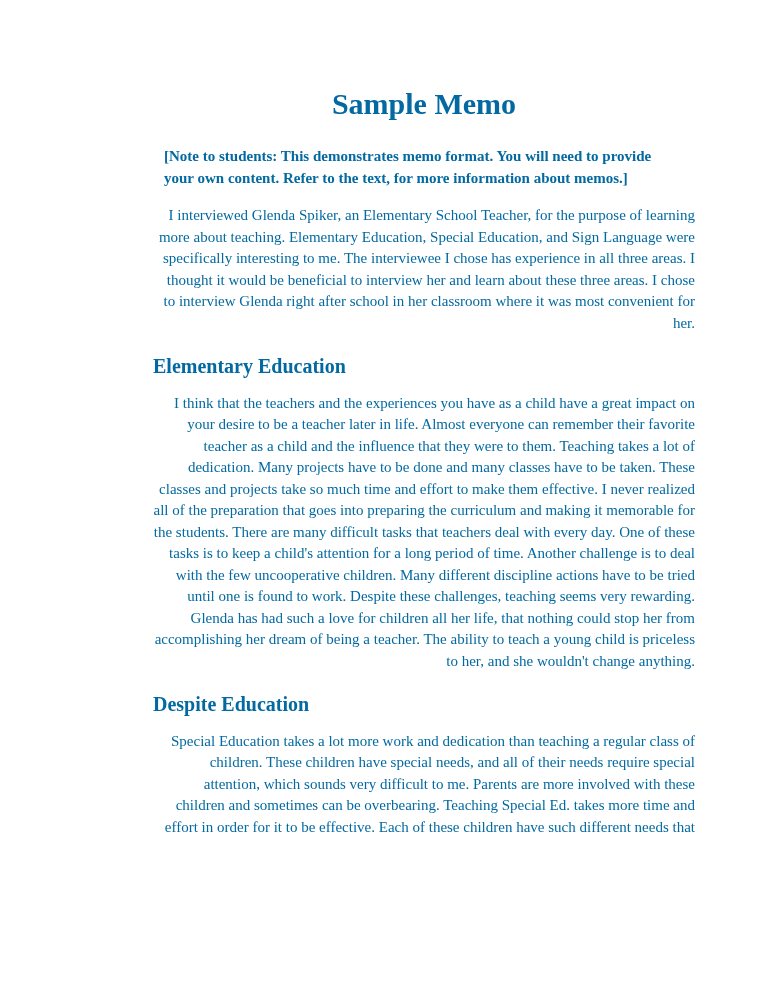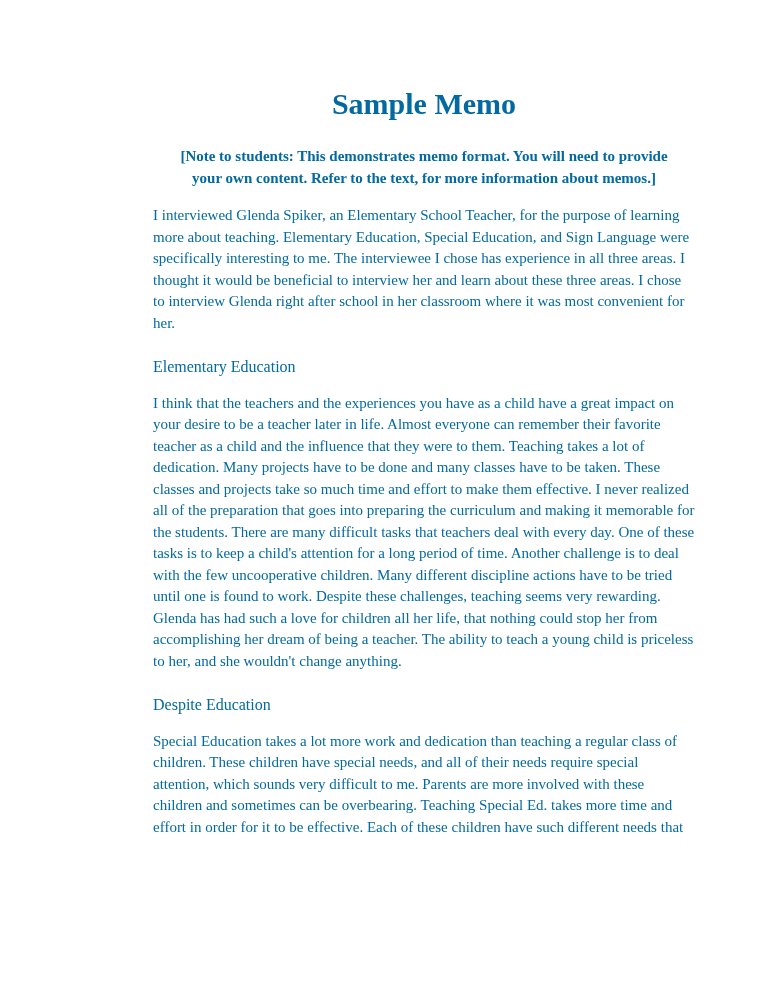--- a/index.html
+++ b/index.html
@@ -24,43 +24,42 @@
   .doc-title {
     margin: 0 0 24px 0;
     text-align: center;
     font-size: 30px;
     line-height: 35px;
     font-weight: bold;
   }
   .note {
     margin: 0 auto 16px auto;
     max-width: 520px;
-    text-align: center;
     font-weight: bold;
     line-height: 22px;
   }
   .memo-fields {
     margin: 0 0 32px 0;
   }
   .field {
     margin: 0 0 13px 0;
   }
   .field.indent-sm {
     padding-left: 3px;
   }
   .field .label {
     font-weight: bold;
   }
   .para {
     margin: 0 0 15px 0;
-    text-align: left;
+    text-align: right;
   }
   .section-heading {
-    font-size: 16px;
-    font-weight: normal;
+    font-size: 20px;
+    font-weight: bold;
     margin: 22px 0 15px 0;
     line-height: 21.5px;
   }
 </style>
 </head>
 <body>
 
 <div class="page">
 
   <h1 class="doc-title">Sample Memo</h1>

